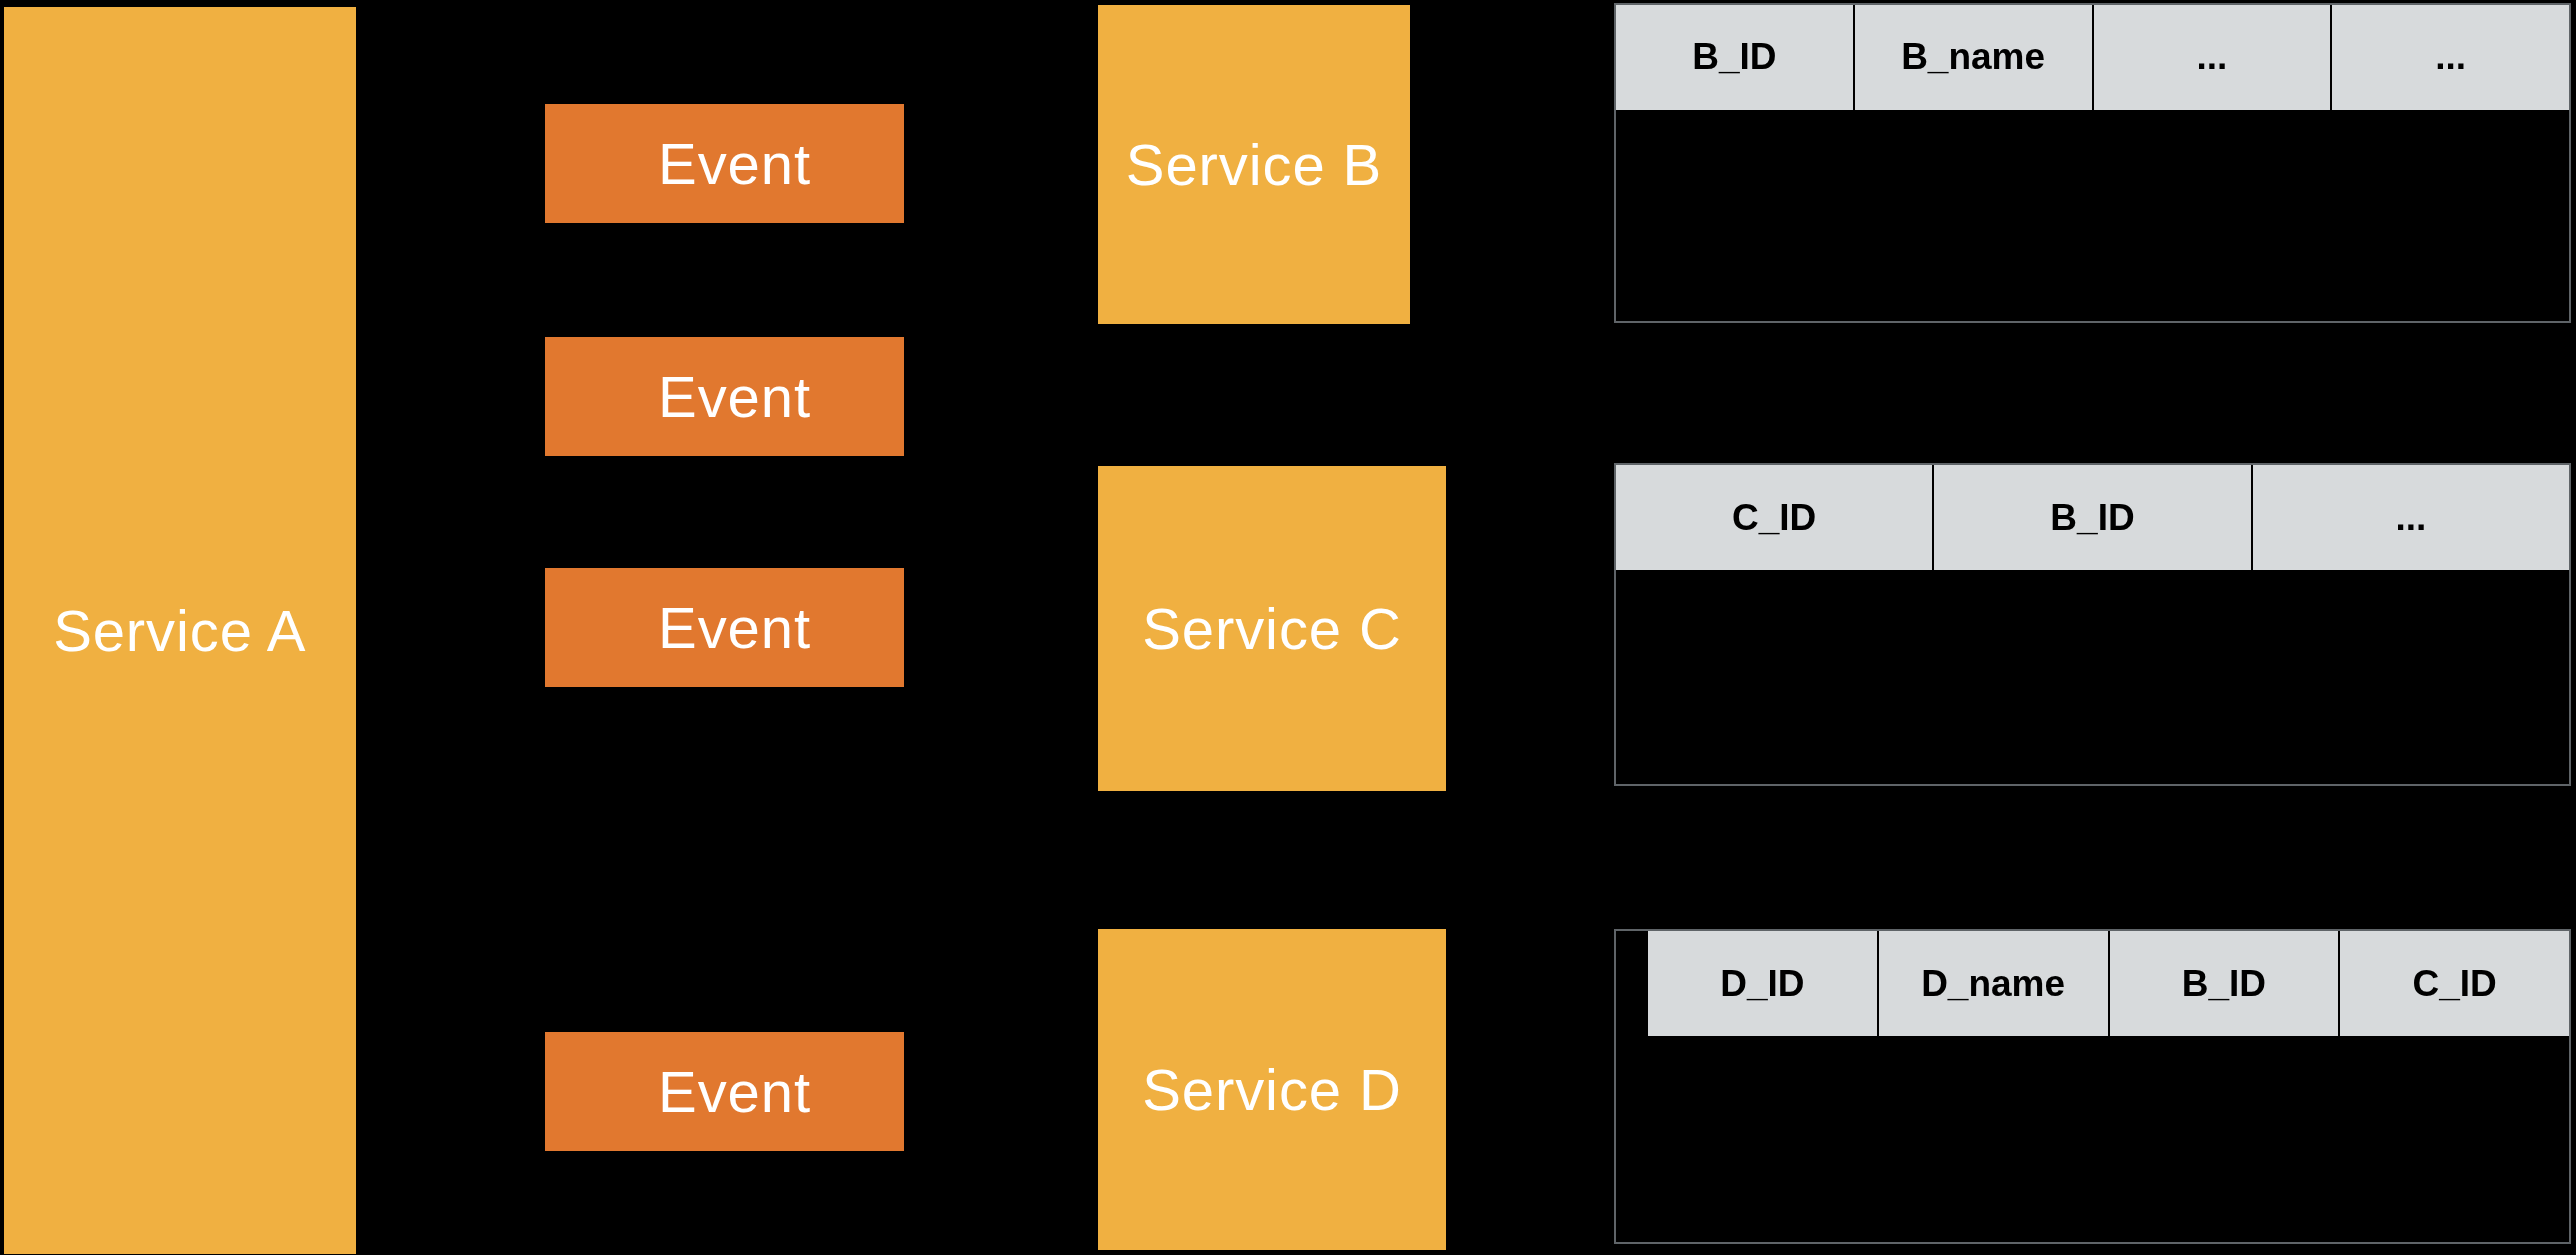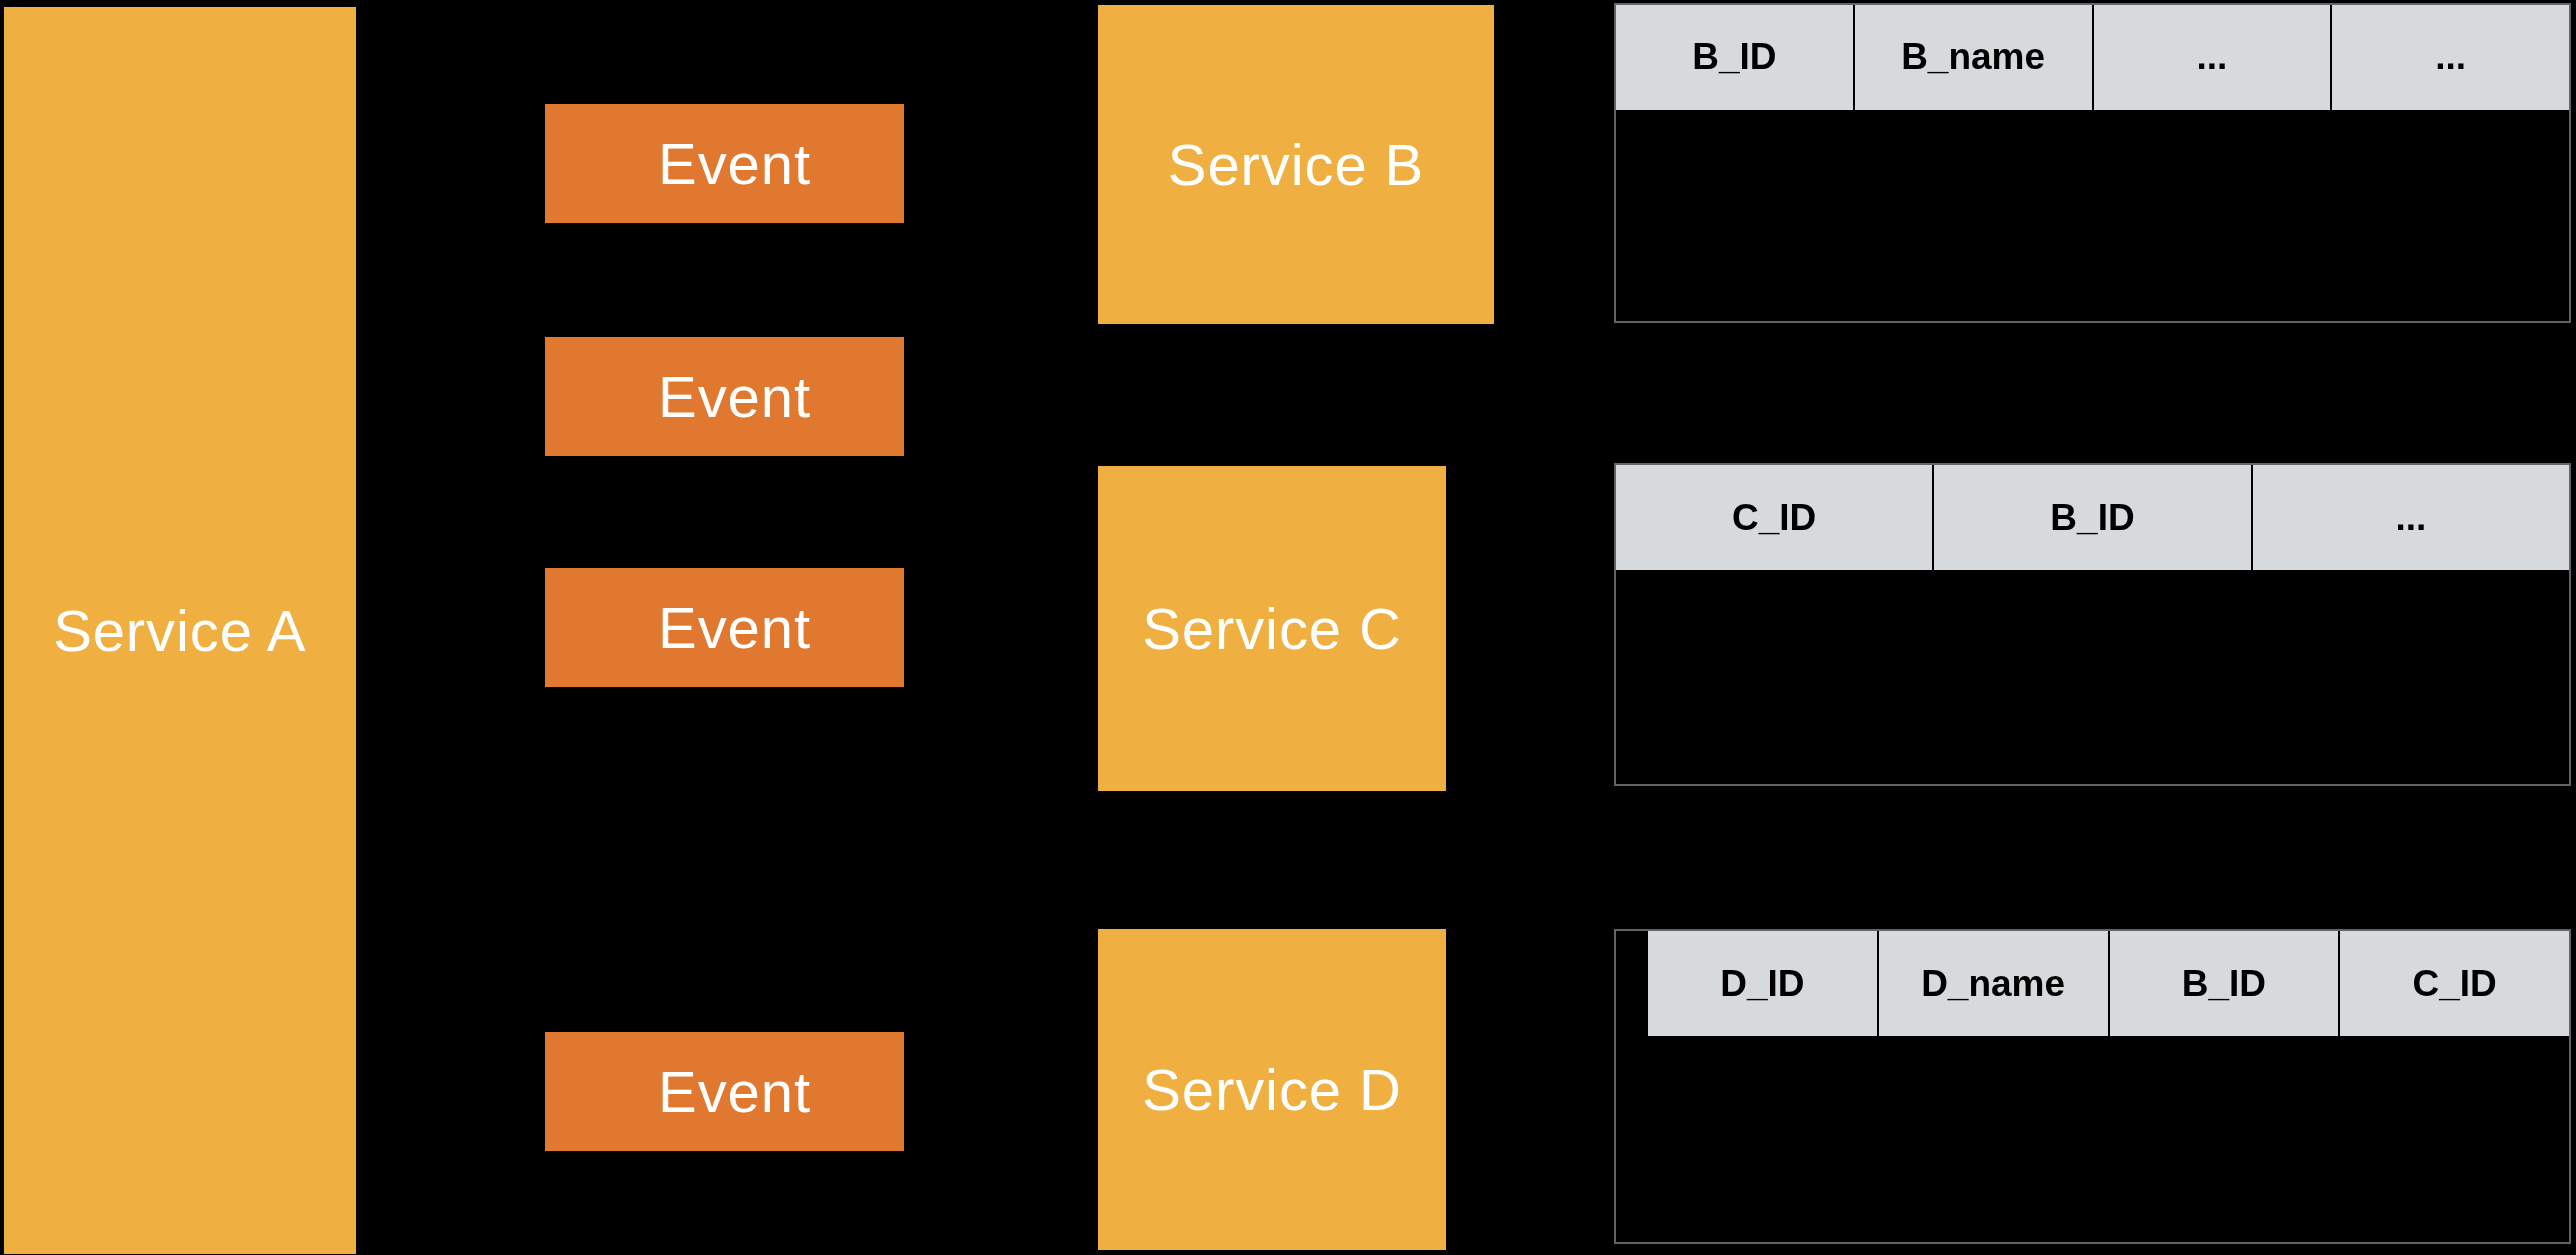--- a/index.html
+++ b/index.html
@@ -41,21 +41,21 @@
   .event   { background: var(--event-fill); padding-left: 20px; }
 
   .svc-a { left: 3.7px;    top: 7px;    width: 352px; height: 1247px; }
 
   .event { left: 545px; width: 359px; height: 119px; }
   .evt-1 { top: 104px; }
   .evt-2 { top: 337px; }
   .evt-3 { top: 568px; }
   .evt-4 { top: 1032px; }
 
-  .svc-b { left: 1098px; top: 4.6px;    width: 396px; height: 319px; }
+  .svc-b { left: 1098px; top: 4.6px;    width: 312px; height: 319px; }
   .svc-c { left: 1098px; top: 466px;  width: 348px; height: 325px; }
   .svc-d { left: 1098px; top: 929px; width: 348px; height: 321px; }
 
   .dbtable {
     position: absolute;
     left: 1614px;
     width: 957px;
     border: 2.8px solid var(--table-border);
     display: flex;
     flex-direction: column;

